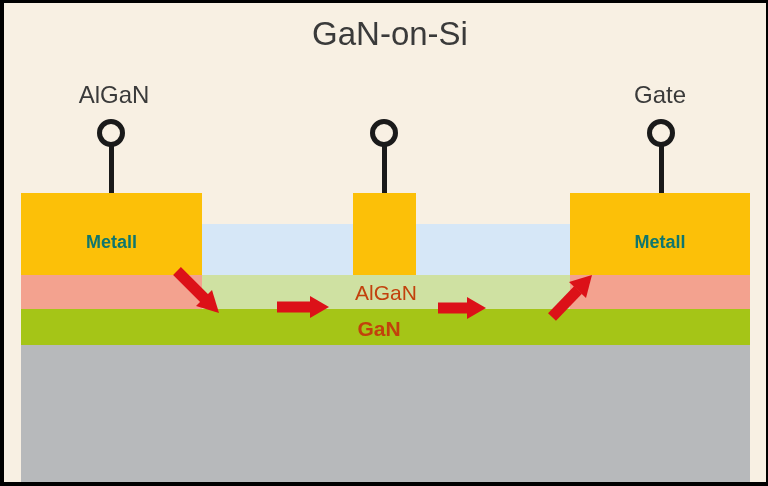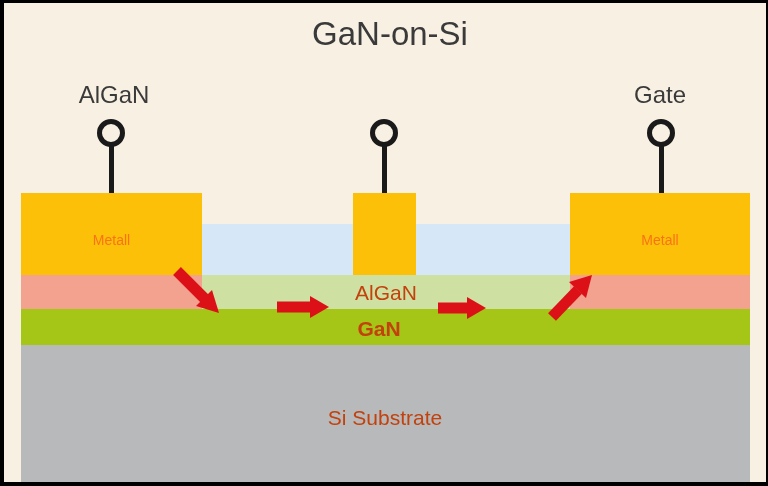--- a/index.html
+++ b/index.html
@@ -16,21 +16,21 @@
   }
   .abs{position:absolute;}
   .label{
     color:#3a3a3a;
     text-align:center;
     line-height:1.1;
     white-space:nowrap;
   }
   .title{font-size:33px;}
   .terminal-label{font-size:24px;}
-  .metal-label{font-size:14px;color:#f97316;}
+  .metal-label{font-size:18px;color:#0f766e;font-weight:bold;}
   .layer-label{font-size:21px;color:#c2410c;}
   .terminal-circle{
     width:18px;height:18px;
     border:5px solid #1a1a1a;
     border-radius:50%;
     background:transparent;
     box-sizing:content-box;
   }
   .stem{
     width:5px;background:#1a1a1a;
@@ -73,21 +73,20 @@
 
   <div class="abs salmon" style="left:21px;top:275px;width:181px;height:34px;"></div>
   <div class="abs algan" style="left:202px;top:275px;width:368px;height:34px;"></div>
   <div class="abs salmon" style="left:570px;top:275px;width:180px;height:34px;"></div>
   <div class="abs label layer-label" style="left:326px;top:281px;width:120px;">AlGaN</div>
 
   <div class="abs gan" style="left:21px;top:309px;width:729px;height:36px;"></div>
   <div class="abs label layer-label" style="left:319px;top:317px;width:120px;font-weight:bold;">GaN</div>
 
   <div class="abs substrate" style="left:21px;top:345px;width:729px;height:137px;"></div>
-  <div class="abs label layer-label" style="left:285px;top:406px;width:200px;">Si Substrate</div>
 
   <svg class="arrows" width="768" height="486" viewBox="0 0 768 486">
     <g>
       <line x1="177" y1="271" x2="205" y2="299" stroke-width="11" stroke="#dc1118"></line>
       <polygon points="219,313 196,306 212,290" fill="#dc1118"></polygon>
     </g>
     <g>
       <line x1="277" y1="307" x2="310" y2="307" stroke-width="11" stroke="#dc1118"></line>
       <polygon points="329,307 310,296 310,318" fill="#dc1118"></polygon>
     </g>

